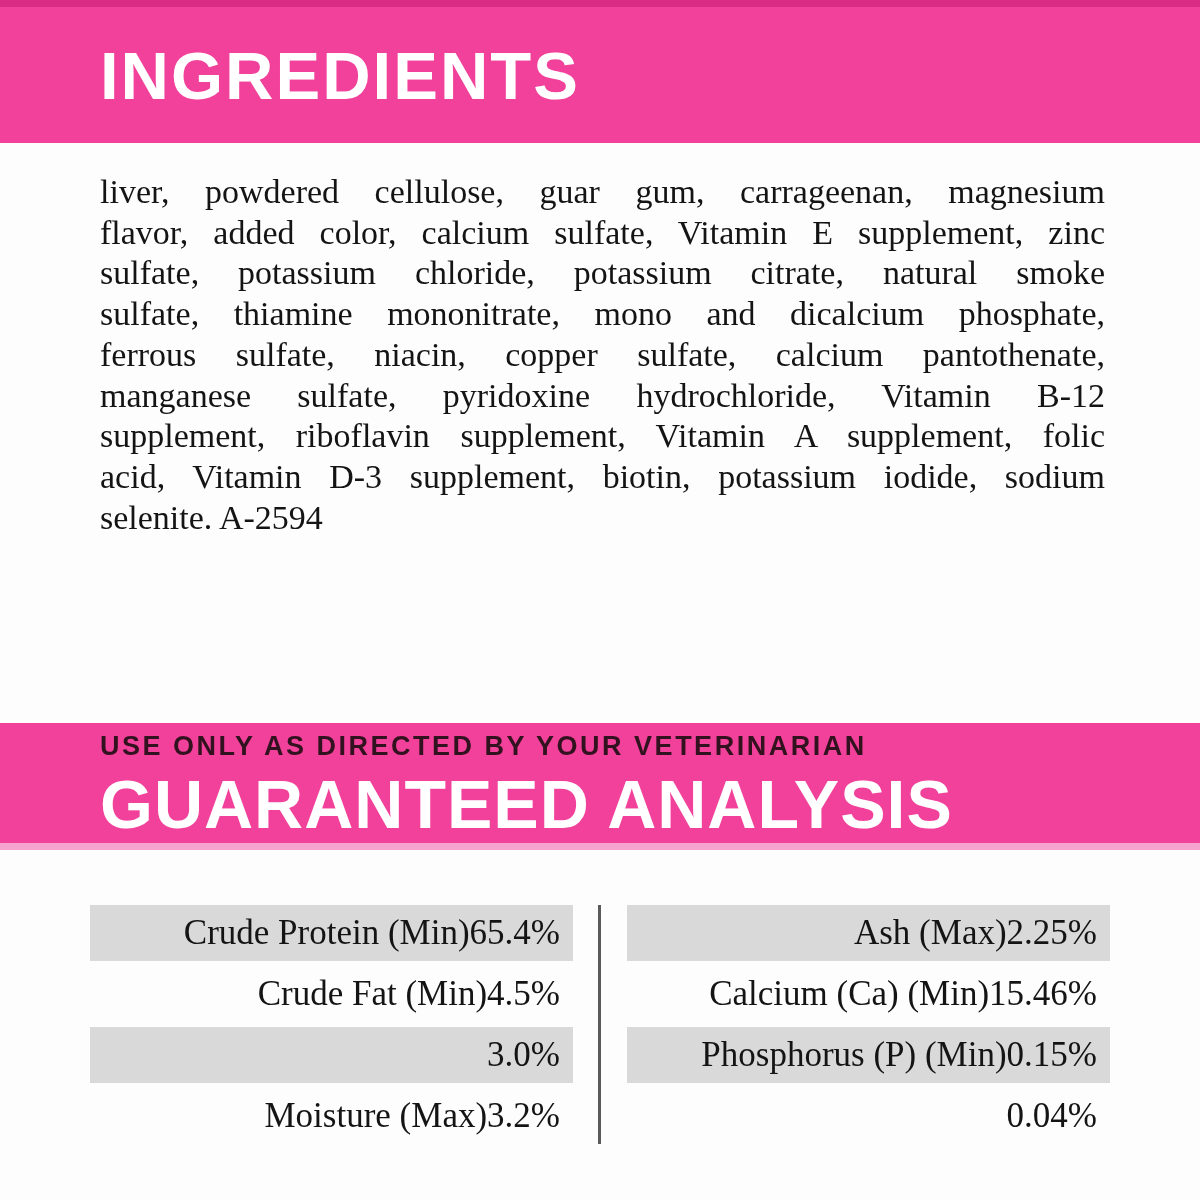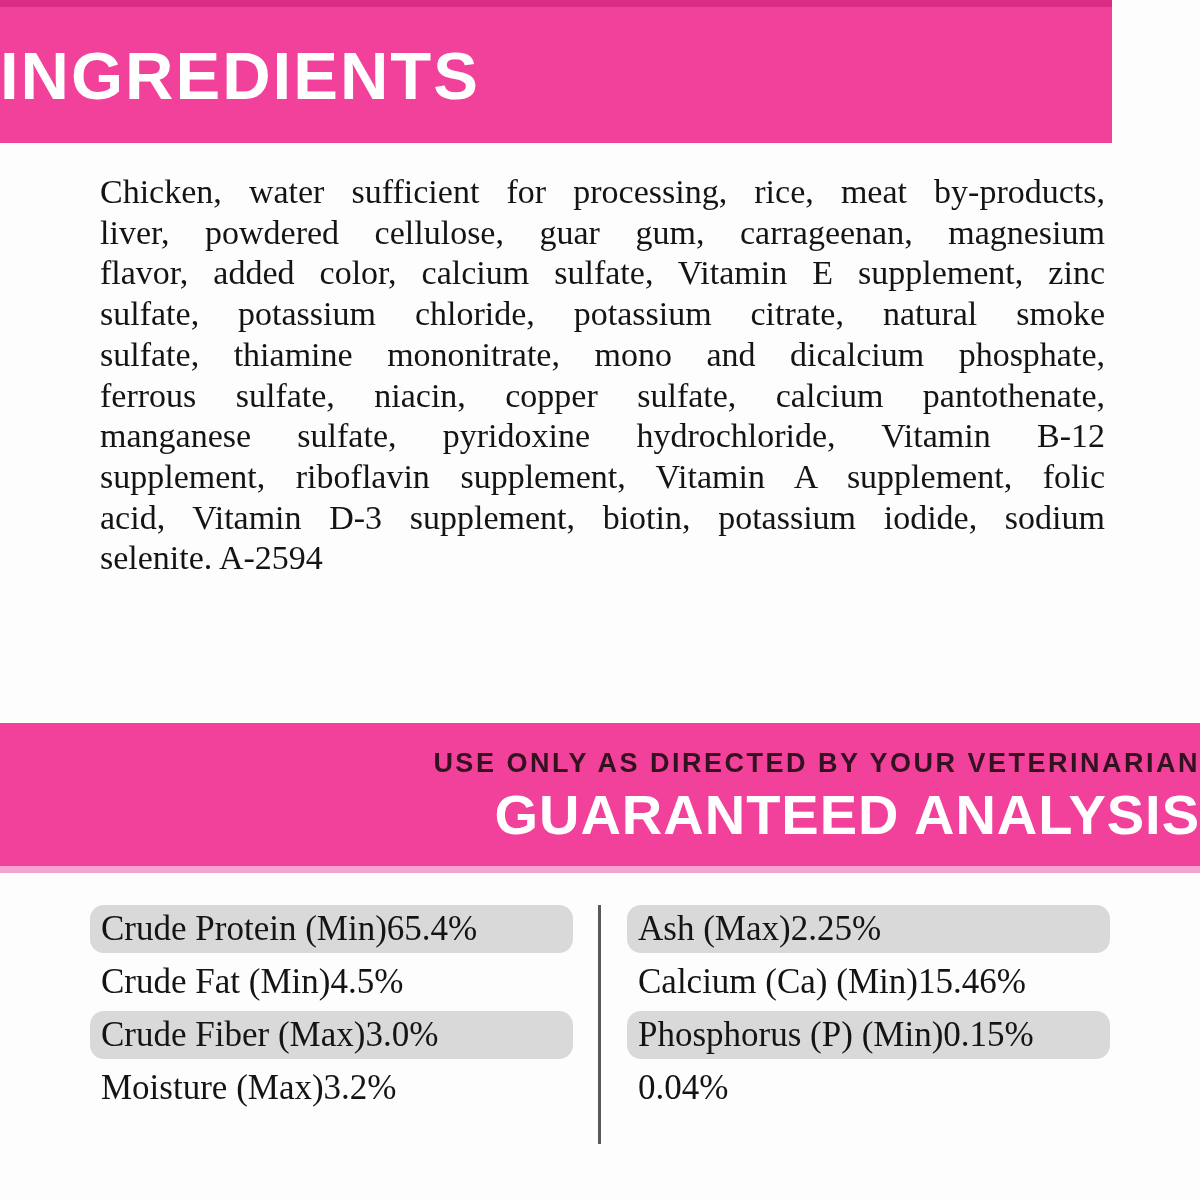--- a/index.html
+++ b/index.html
@@ -18,24 +18,24 @@
     position:relative;
     width:1200px;height:1200px;
     background:#FDFDFD;
     font-family:"Liberation Serif", serif;
     color:var(--text-dark);
     overflow:hidden;
   }
 
   
   .banner-top{
-    position:absolute;left:0;top:0;width:1112px;height:143px;
+    position:absolute;left:0;top:0;width:1200px;height:143px;
     background:var(--pink);
     display:flex;align-items:center;
-    padding-top:8px;
+    padding-left:100px;padding-top:8px;
   }
   .banner-top .accent{
     position:absolute;left:0;top:0;width:100%;height:7px;
     background:var(--pink-dark);
   }
   .banner-title{
     font-family:"Liberation Sans", sans-serif;
     font-weight:800;
     font-size:67px;
     letter-spacing:2px;
@@ -54,81 +54,79 @@
     color:var(--text-dark);
   }
   .ing-line.just{
     white-space:normal;
     text-align:justify;
     text-align-last:justify;
   }
 
   
   .banner-ga{
-    position:absolute;left:0;top:723px;width:1200px;height:143px;
+    position:absolute;left:0;top:723px;width:1200px;height:120px;
     background:var(--pink);
     display:flex;flex-direction:column;justify-content:center;
-    padding-left:100px;padding-top:4px;text-align:right;
+    padding-left:100px;padding-top:4px;
   }
   .banner-ga .accent-bottom{
     position:absolute;left:0;bottom:-7px;width:100%;height:7px;
     background:var(--pink-light);
   }
   .notice{
     font-family:"Liberation Sans", sans-serif;
     font-weight:800;
     font-size:27px;
     letter-spacing:2.5px;
     color:var(--notice-dark);
     line-height:1;
     margin-bottom:10px;
   }
   .ga-title{
     font-family:"Liberation Sans", sans-serif;
     font-weight:800;
-    font-size:56px;
+    font-size:68px;
     letter-spacing:1px;
     color:var(--white);
     line-height:1;
   }
 
   
   .col{
     position:absolute;top:905px;width:483px;
   }
   .col-left{left:90px;}
   .col-right{left:627px;}
   .divider{
     position:absolute;left:598px;top:905px;width:3px;height:239px;
     background:var(--divider);
   }
   .row{
-    height:48px;margin-bottom:5px;
-    display:flex;justify-content:flex-start;align-items:center;
+    height:56px;margin-bottom:5px;
+    display:flex;justify-content:flex-end;align-items:center;
     padding:0 13px 0 11px;
     font-size:35px;
-    border-radius:14px;
   }
   .row:last-child{margin-bottom:0;}
   .row.shaded{background:var(--row-gray);}
   .lbl{white-space:nowrap;}
   .val{white-space:nowrap;}
 </style>
 </head>
 <body>
 
 <div>
 
   <header class="banner-top">
     <div class="accent"></div>
     <h1 class="banner-title">INGREDIENTS</h1>
   </header>
 
   <section class="ingredients">
-    <p class="ing-line just">Chicken, water sufficient for processing, rice, meat by-products,</p>
     <p class="ing-line just">liver, powdered cellulose, guar gum, carrageenan, magnesium</p>
     <p class="ing-line just">flavor, added color, calcium sulfate, Vitamin E supplement, zinc</p>
     <p class="ing-line just">sulfate, potassium chloride, potassium citrate, natural smoke</p>
     <p class="ing-line just">sulfate, thiamine mononitrate, mono and dicalcium phosphate,</p>
     <p class="ing-line just">ferrous sulfate, niacin, copper sulfate, calcium pantothenate,</p>
     <p class="ing-line just">manganese sulfate, pyridoxine hydrochloride, Vitamin B-12</p>
     <p class="ing-line just">supplement, riboflavin supplement, Vitamin A supplement, folic</p>
     <p class="ing-line just">acid, Vitamin D-3 supplement, biotin, potassium iodide, sodium</p>
     <p class="ing-line">selenite. A-2594</p>
   </section>
@@ -142,21 +140,20 @@
   <div class="col col-left">
     <div class="row shaded">
       <span class="lbl">Crude Protein (Min)</span>
       <span class="val">65.4%</span>
     </div>
     <div class="row">
       <span class="lbl">Crude Fat (Min)</span>
       <span class="val">4.5%</span>
     </div>
     <div class="row shaded">
-      <span class="lbl">Crude Fiber (Max)</span>
       <span class="val">3.0%</span>
     </div>
     <div class="row">
       <span class="lbl">Moisture (Max)</span>
       <span class="val">3.2%</span>
     </div>
   </div>
 
   <div class="divider"></div>
 

